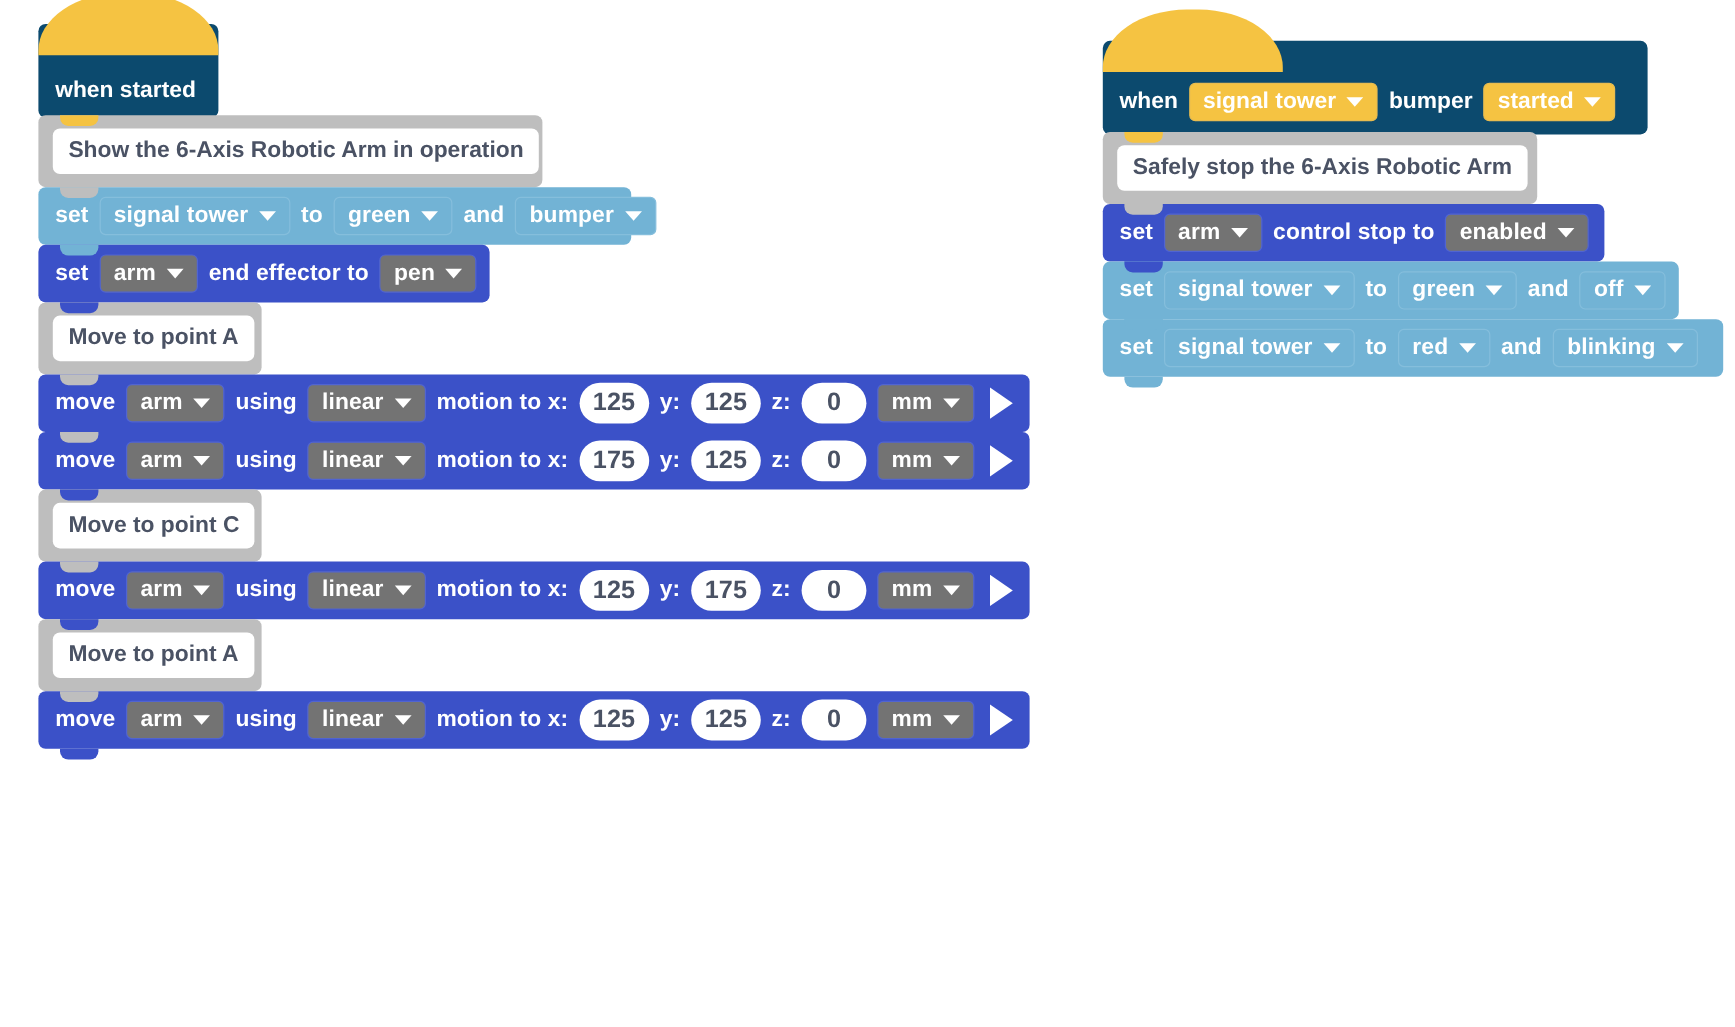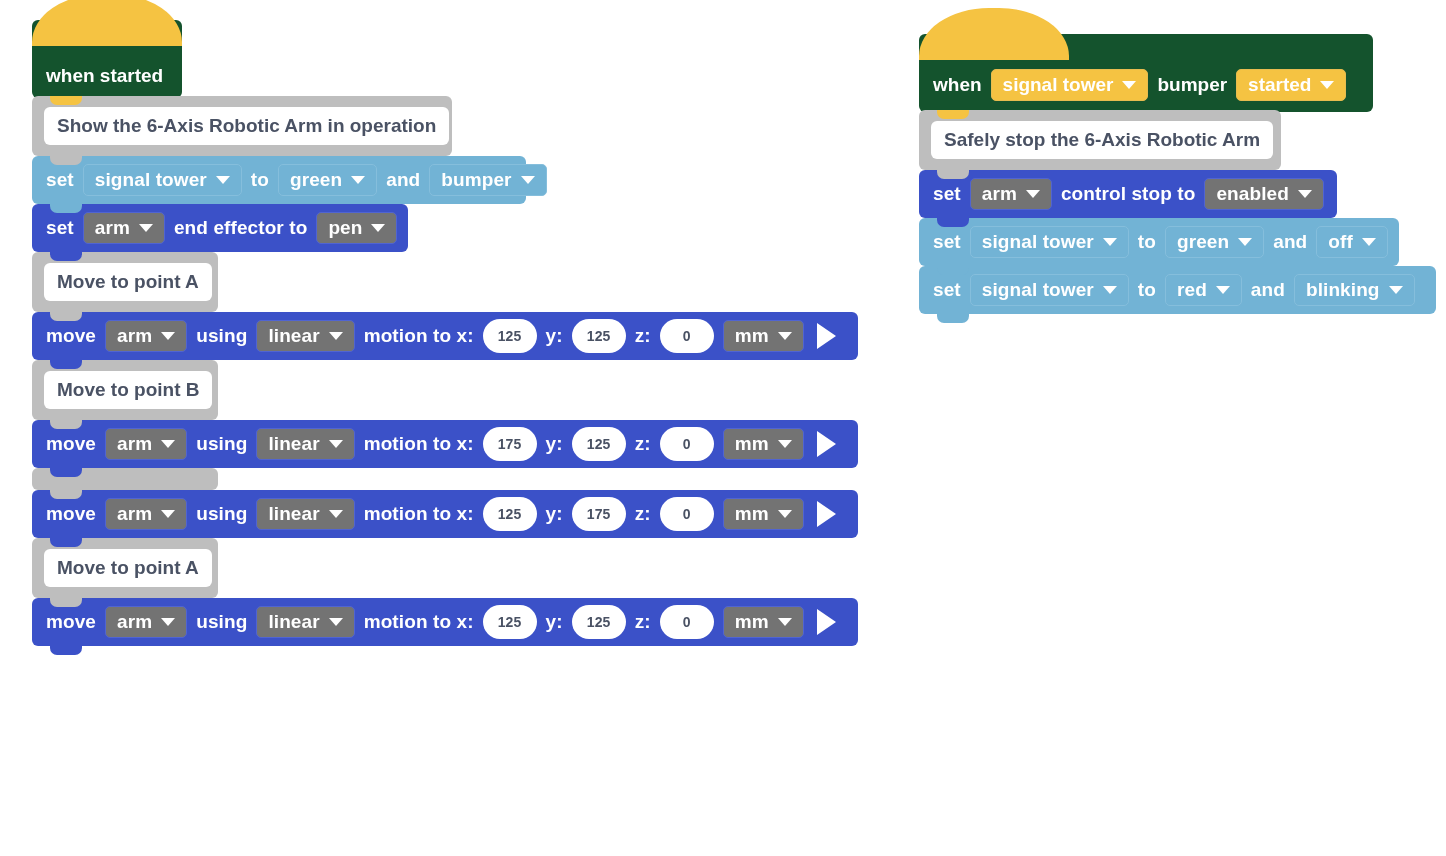--- a/index.html
+++ b/index.html
@@ -67,21 +67,21 @@
   .notch-s.over-blue      { background: #3B51C8; }
   .notch-s.over-lightblue { background: #72B3D5; }
 
   
   .hat {
     position: relative;
     display: inline-flex;
     align-items: flex-end;
     padding: 0 14px 11px 14px;
     min-height: 78px;
-    background: #14532d;
+    background: #0c4a6e;
     border-radius: 6px;
     color: #ffffff;
     font-size: 19px;
     font-weight: bold;
     white-space: nowrap;
     gap: 9px;
   }
   .hat .dome {
     position: absolute;
     left: 0; top: -26px;
@@ -127,21 +127,21 @@
   .numfield {
     display: inline-flex;
     align-items: center;
     justify-content: center;
     min-width: 54px;
     height: 34px;
     padding: 0 12px;
     background: #ffffff;
     border-radius: 17px;
     color: #4A5264;
-    font-size: 14px;
+    font-size: 21px;
     font-weight: bold;
   }
   .axis { font-size: 19px; font-weight: bold; }
 
   
   .play {
     width: 0; height: 0;
     border-top: 13px solid transparent;
     border-bottom: 13px solid transparent;
     border-left: 19px solid #ffffff;
@@ -278,29 +278,20 @@
         <span>mm</span>
         <span class="caret"></span>
       </span>
       <span class="play"></span>
       <div class="tab">
           <div class="tab-s"></div>
         </div>
     </div>
 
     
-    <div class="comment" style="display:flex; width:186px;">
-      <div class="notch">
-          <div class="notch-s over-blue"></div>
-        </div>
-      <span class="comment-text">Move to point B</span>
-      <div class="tab">
-          <div class="tab-s"></div>
-        </div>
-    </div>
 
     
     <div class="block blue" style="display:flex; width:826px;">
       <div class="notch">
           <div class="notch-s over-gray"></div>
         </div>
       <span>move</span>
       <span class="dd">
         <span>arm</span>
         <span class="caret"></span>
@@ -324,20 +315,21 @@
       <div class="tab">
           <div class="tab-s"></div>
         </div>
     </div>
 
     
     <div class="comment" style="display:flex; width:186px;">
       <div class="notch">
           <div class="notch-s over-blue"></div>
         </div>
+      <span class="comment-text">Move to point C</span>
       <div class="tab">
           <div class="tab-s"></div>
         </div>
     </div>
 
     
     <div class="block blue" style="display:flex; width:826px;">
       <div class="notch">
           <div class="notch-s over-gray"></div>
         </div>

